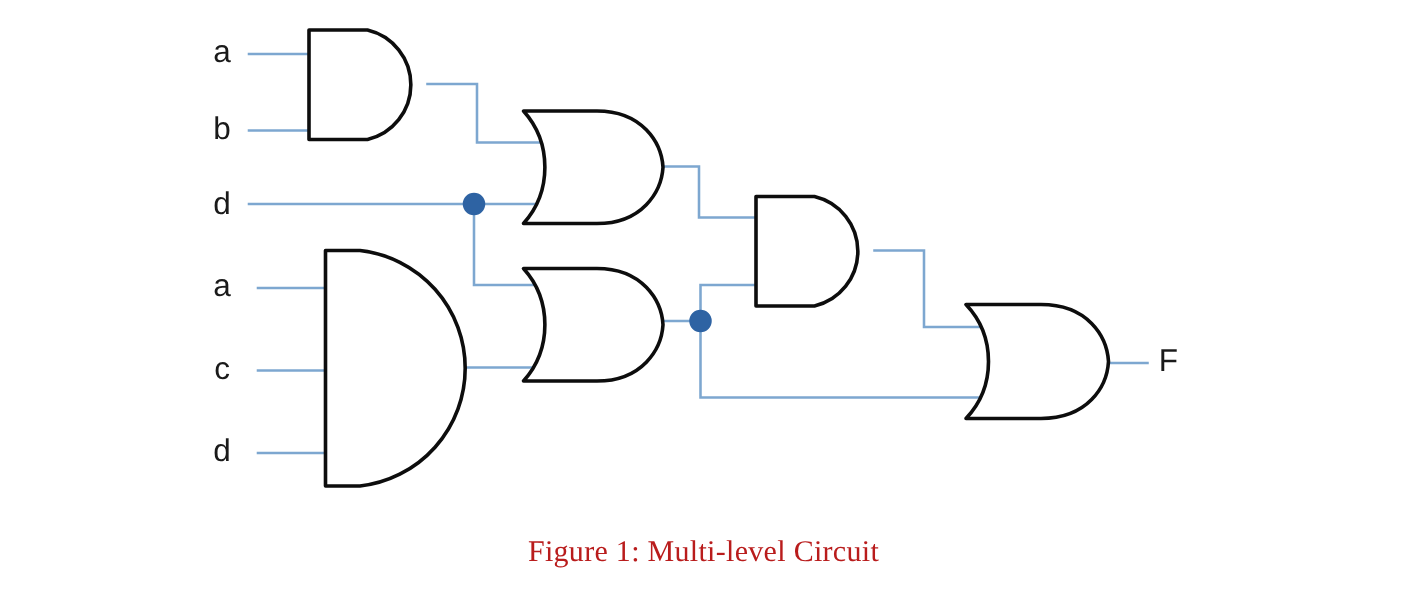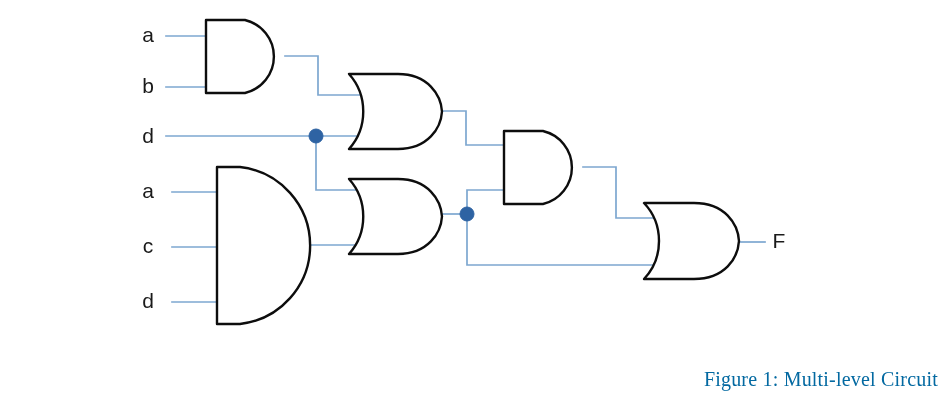--- a/index.html
+++ b/index.html
@@ -51,26 +51,26 @@
   .io-label {
     font-family: "Liberation Sans", sans-serif;
     font-size: 21px;
     fill: #1a1a1a;
     dominant-baseline: middle;
     text-anchor: middle;
   }
   .fig-caption {
     position: absolute;
     left: 0;
-    top: 368px;
+    top: 357px;
     width: 938px;
-    text-align: right;
+    text-align: center;
     font-family: "Liberation Serif", serif;
     font-size: 20px;
-    color: #0369a1;
+    color: #b91c1c;
     letter-spacing: 0.2px;
   }
 </style>
 </head>
 <body>
 
 <div id="circuit-figure">
 
   <svg id="circuit-svg" viewBox="0 0 938 410">
 

